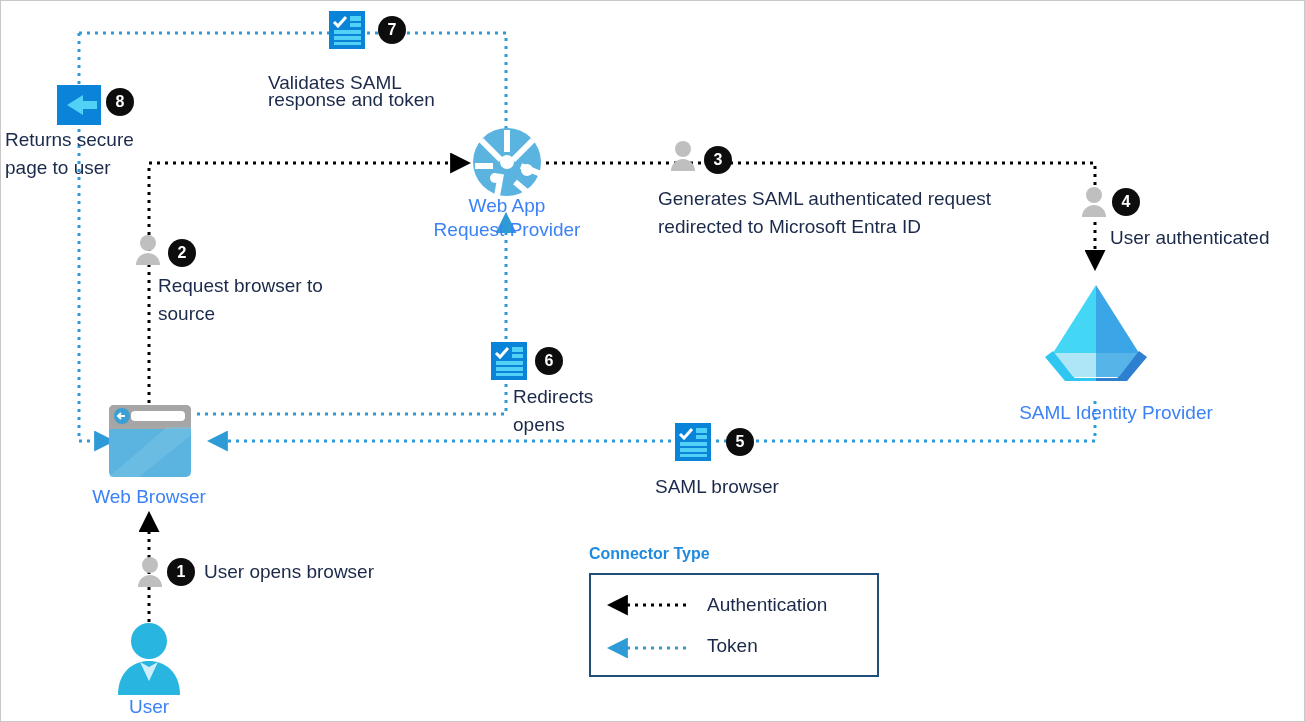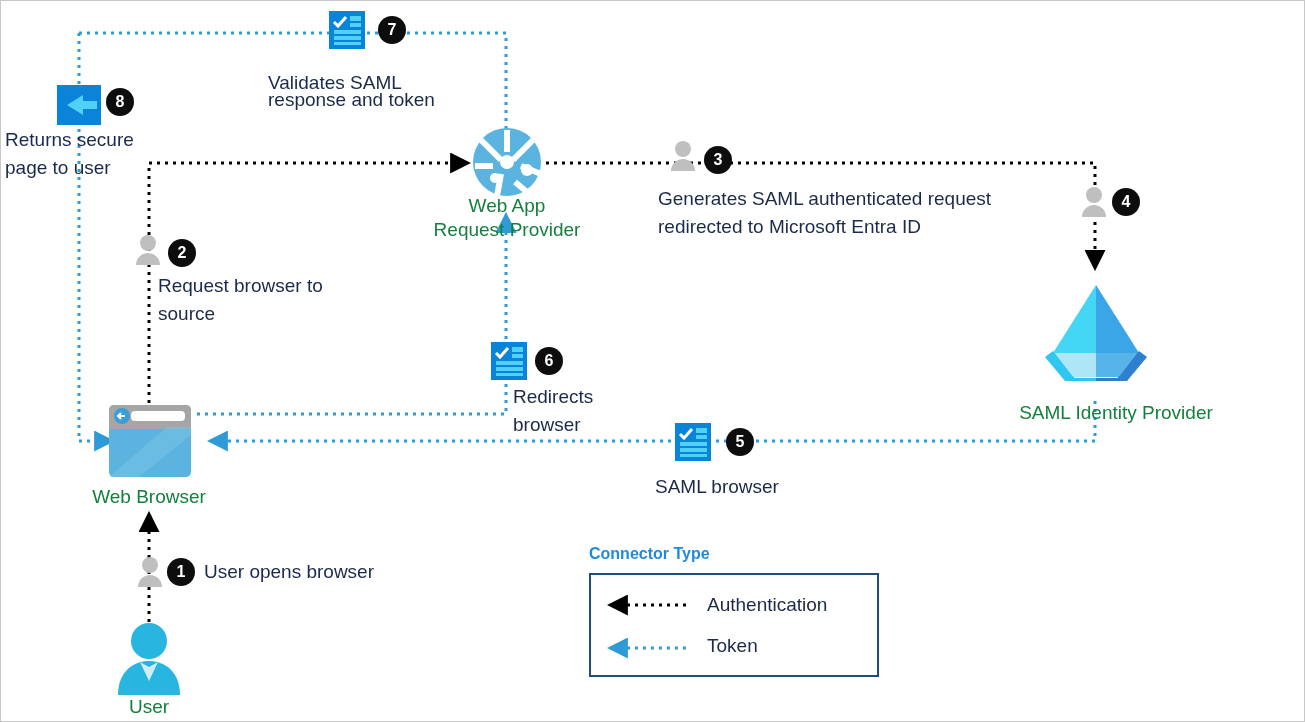--- a/index.html
+++ b/index.html
@@ -22,21 +22,21 @@
     left: 0; top: 0;
     width: 1305px;
     height: 722px;
     pointer-events: none;
   }
   .node {
     position: absolute;
   }
   .node-label {
     position: absolute;
-    color: #15803d;
+    color: #3b82f6;
     font-size: 19px;
     line-height: 24px;
     text-align: center;
     white-space: nowrap;
   }
   .step-text {
     position: absolute;
     color: #1b2a4a;
     font-size: 19px;
     line-height: 26px;
@@ -171,20 +171,21 @@
   </svg>
   <div class="badge" style="left:703px; top:145px;">3</div>
   <div class="step-text" style="left:657px; top:185px;">Generates SAML authenticated request</div>
   <div class="step-text" style="left:657px; top:213px;">redirected to Microsoft Entra ID</div>
 
   <svg class="person-icon" style="left:1081px; top:186px;" viewBox="0 0 24 30">
     <circle cx="12" cy="8" r="8" fill="#bfbfbf"></circle>
     <path d="M 0 30 A 12 12 0 0 1 24 30 Z" fill="#bfbfbf"></path>
   </svg>
   <div class="badge" style="left:1111px; top:187px;">4</div>
+  <div class="step-text" style="left:1109px; top:224px;">User authenticated</div>
 
   <svg class="node" style="left:1040px; top:276px; width:110px; height:105px;" viewBox="0 0 110 105">
 
     <path d="M 55 8 L 12 76 L 55 76 Z" fill="#44d6f5"></path>
 
     <path d="M 55 8 L 98 76 L 55 76 Z" fill="#3aa6e8"></path>
 
     <path d="M 12 76 L 55 76 L 55 100 L 32 100 Z" fill="#aee6f7"></path>
 
     <path d="M 98 76 L 55 76 L 55 100 L 78 100 Z" fill="#56b4e8"></path>
@@ -208,21 +209,21 @@
     <rect x="0" y="0" width="36" height="38" fill="#0a84d8"></rect>
     <path d="M 5 11 L 9 15 L 17 6" stroke="#ffffff" stroke-width="3" fill="none"></path>
     <rect x="21" y="5" width="11" height="5" fill="#4fd2f5"></rect>
     <rect x="21" y="12" width="11" height="4" fill="#4fd2f5"></rect>
     <rect x="5" y="19" width="27" height="4" fill="#4fd2f5"></rect>
     <rect x="5" y="25" width="27" height="4" fill="#4fd2f5"></rect>
     <rect x="5" y="31" width="27" height="3" fill="#4fd2f5"></rect>
   </svg>
   <div class="badge" style="left:534px; top:346px;">6</div>
   <div class="step-text" style="left:512px; top:383px;">Redirects</div>
-  <div class="step-text" style="left:512px; top:411px;">browser</div>
+  <div class="step-text" style="left:512px; top:411px;">opens</div>
 
   <svg class="doc-icon" style="left:674px; top:422px;" viewBox="0 0 36 38">
     <rect x="0" y="0" width="36" height="38" fill="#0a84d8"></rect>
     <path d="M 5 11 L 9 15 L 17 6" stroke="#ffffff" stroke-width="3" fill="none"></path>
     <rect x="21" y="5" width="11" height="5" fill="#4fd2f5"></rect>
     <rect x="21" y="12" width="11" height="4" fill="#4fd2f5"></rect>
     <rect x="5" y="19" width="27" height="4" fill="#4fd2f5"></rect>
     <rect x="5" y="25" width="27" height="4" fill="#4fd2f5"></rect>
     <rect x="5" y="31" width="27" height="3" fill="#4fd2f5"></rect>
   </svg>

